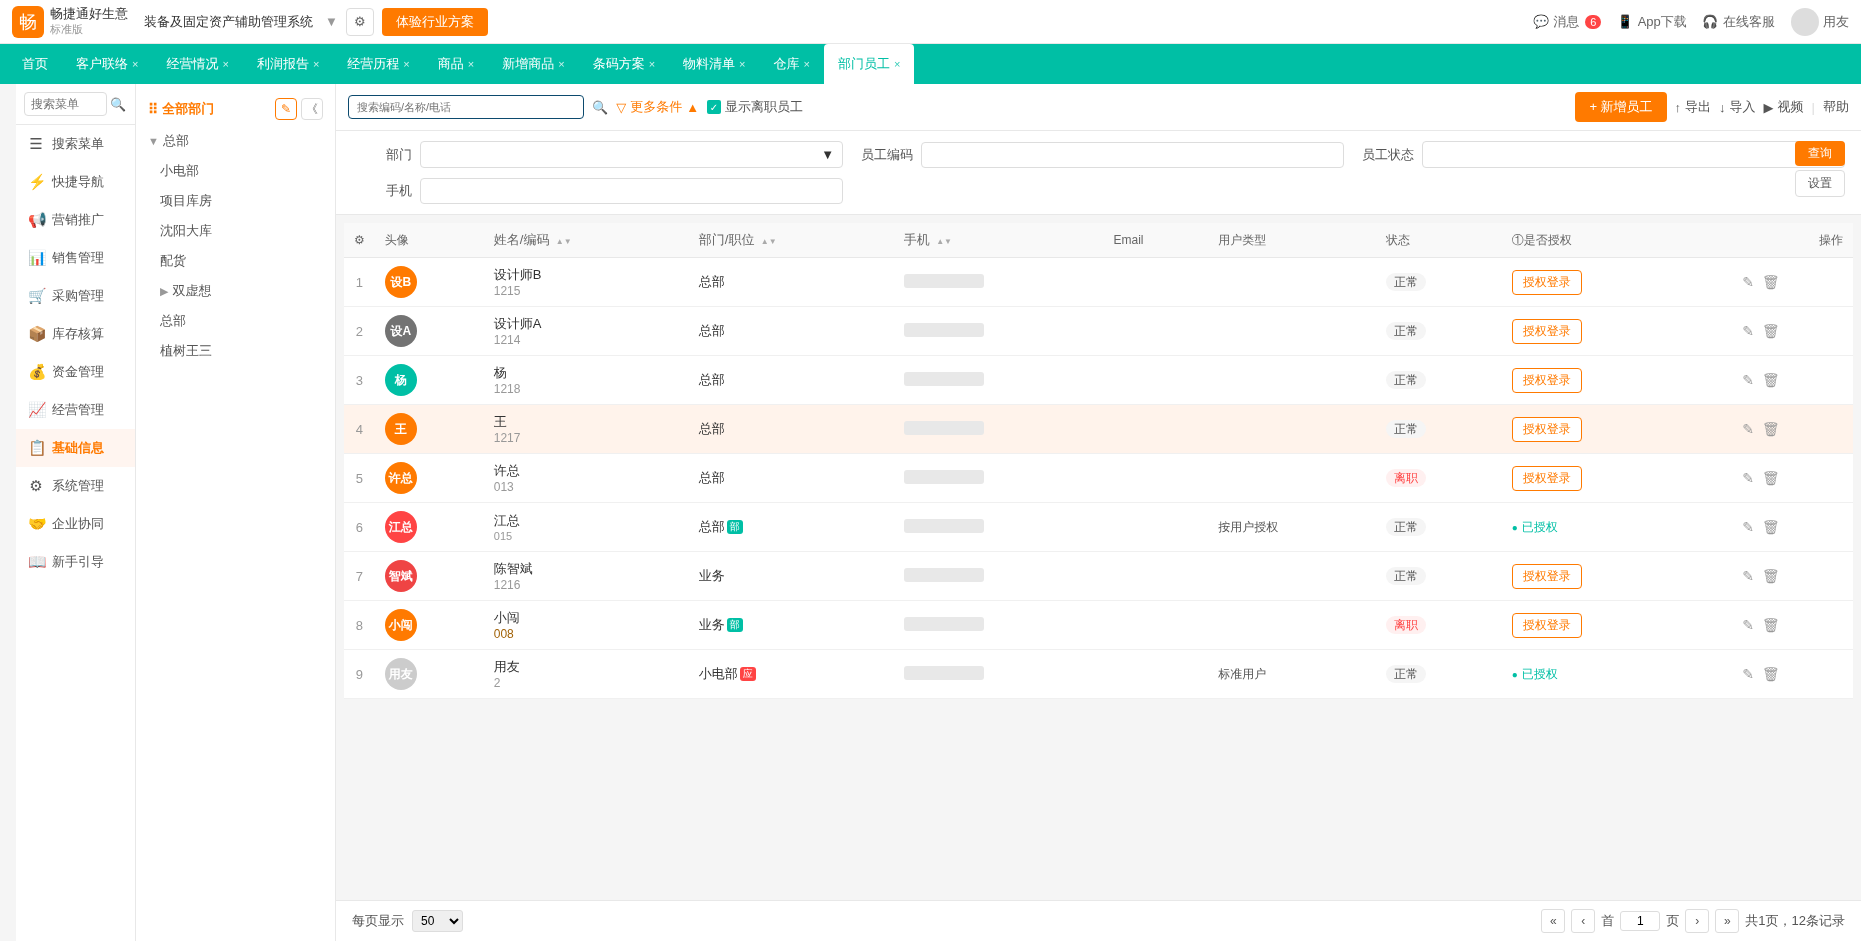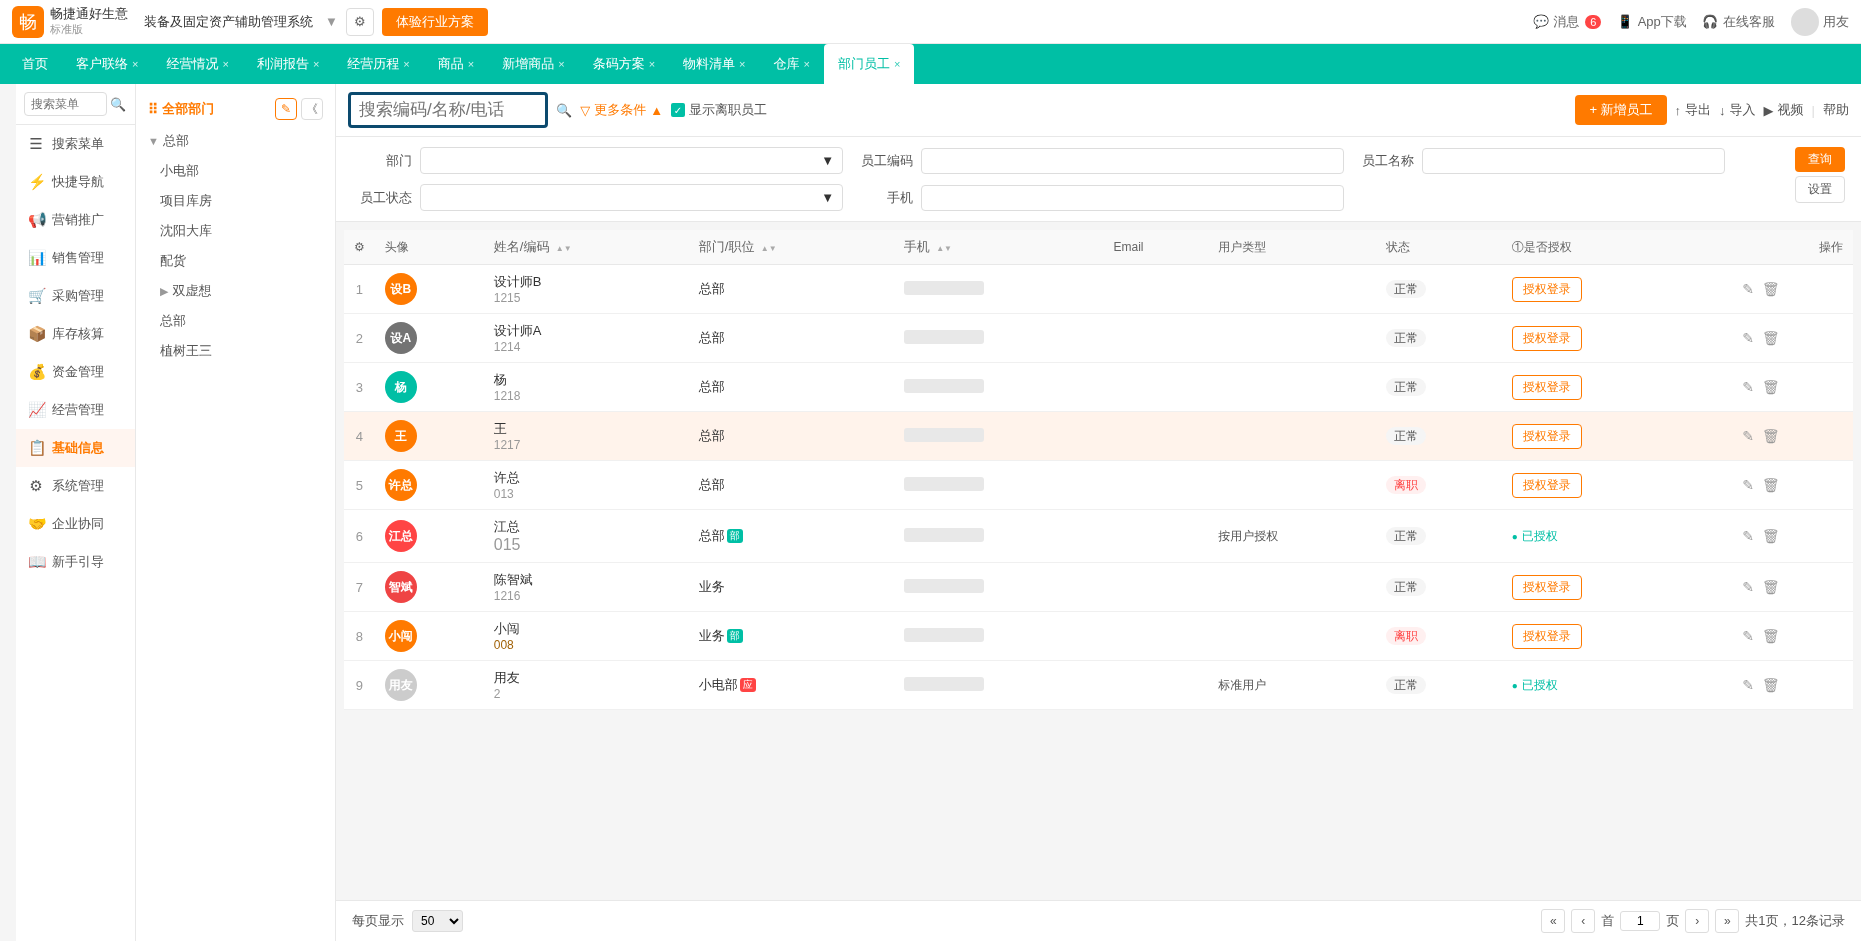--- a/index.html
+++ b/index.html
@@ -62,21 +62,21 @@
     .dept-tree-collapse { width: 22px; height: 22px; border: 1px solid #ddd; border-radius: 4px; color: #666; display: flex; align-items: center; justify-content: center; cursor: pointer; font-size: 12px; }
     .tree-node { padding: 6px 12px; cursor: pointer; color: #555; font-size: 13px; display: flex; align-items: center; gap: 4px; }
     .tree-node-indent1 { padding-left: 24px; }
     .tree-arrow { color: #999; font-size: 11px; }
 
     
     .main-panel { flex: 1; display: flex; flex-direction: column; overflow: hidden; background: #f5f5f5; }
 
     
     .toolbar { background: #fff; padding: 8px 12px; display: flex; align-items: center; gap: 8px; border-bottom: 1px solid #e8e8e8; }
-    .search-input { border: 3px solid #0c4a6e; border-radius: 4px; padding: 5px 8px; font-size: 17px; width: 200px; }
+    .search-input { border: 1px solid #0c4a6e; border-radius: 4px; padding: 5px 8px; font-size: 11px; width: 236px; }
     .search-btn { background: none; border: none; cursor: pointer; color: #999; }
     .filter-btn { display: flex; align-items: center; gap: 4px; color: #ff7a00; cursor: pointer; font-size: 13px; border: none; background: none; }
     .show-resign { display: flex; align-items: center; gap: 4px; color: #555; font-size: 13px; cursor: pointer; }
     .checkbox-teal { width: 14px; height: 14px; background: #00bfa5; border-radius: 2px; display: inline-flex; align-items: center; justify-content: center; color: #fff; font-size: 10px; }
 
     .toolbar-right { margin-left: auto; display: flex; align-items: center; gap: 8px; }
     .add-btn { background: #ff7a00; color: #fff; border: none; border-radius: 4px; padding: 6px 14px; cursor: pointer; font-size: 13px; display: flex; align-items: center; gap: 4px; margin-left: 39px; }
     .export-btn { display: flex; align-items: center; gap: 4px; color: #555; cursor: pointer; font-size: 13px; border: none; background: none; }
     .view-btn { display: flex; align-items: center; gap: 4px; color: #555; cursor: pointer; font-size: 13px; border: none; background: none; }
 
@@ -339,24 +339,20 @@
       <div class="filter-form">
         <div class="form-field">
           <span class="form-label">部门</span>
           <div class="form-select" style="width:200px;">
             <span></span>
             <span>▼</span>
           </div>
         </div>
         <div class="form-field">
           <span class="form-label">员工编码</span>
-          <input type="text" class="form-input" style="width: 200px;">
-        </div>
-        <div class="form-field" style="padding-right: 120px;">
-          <span class="form-label">员工名称</span>
           <input type="text" class="form-input" style="width: 200px;">
         </div>
         <div class="form-field">
           <span class="form-label">员工状态</span>
           <div class="form-select" style="width:200px;">
             <span></span>
             <span>▼</span>
           </div>
         </div>
         <div class="form-field">
@@ -511,21 +507,21 @@
       </div>
     </td>
   </tr>
               <tr>
     <td style="color:#999;text-align:center;">6</td>
     <td>
       <div class="avatar-circle" style="background:#ff4444;">江总</div>
     </td>
     <td>
                   <div style="font-weight:500;">江总</div>
-                  <div style="color:#999;font-size:16px;">015</div>
+                  <div style="color:#999;font-size:11px;">015</div>
                 </td>
     <td><span class="dept-badge">总部<span class="dept-tag">部</span></span></td>
     <td><span class="blurred-phone"></span></td>
     <td></td>
     <td style="color:#555;font-size:12px;">按用户授权</td>
     <td><span class="status-normal">正常</span></td>
     <td>
                   <span class="authed">已授权</span>
                 </td>
     <td style="flex:1;"></td>

